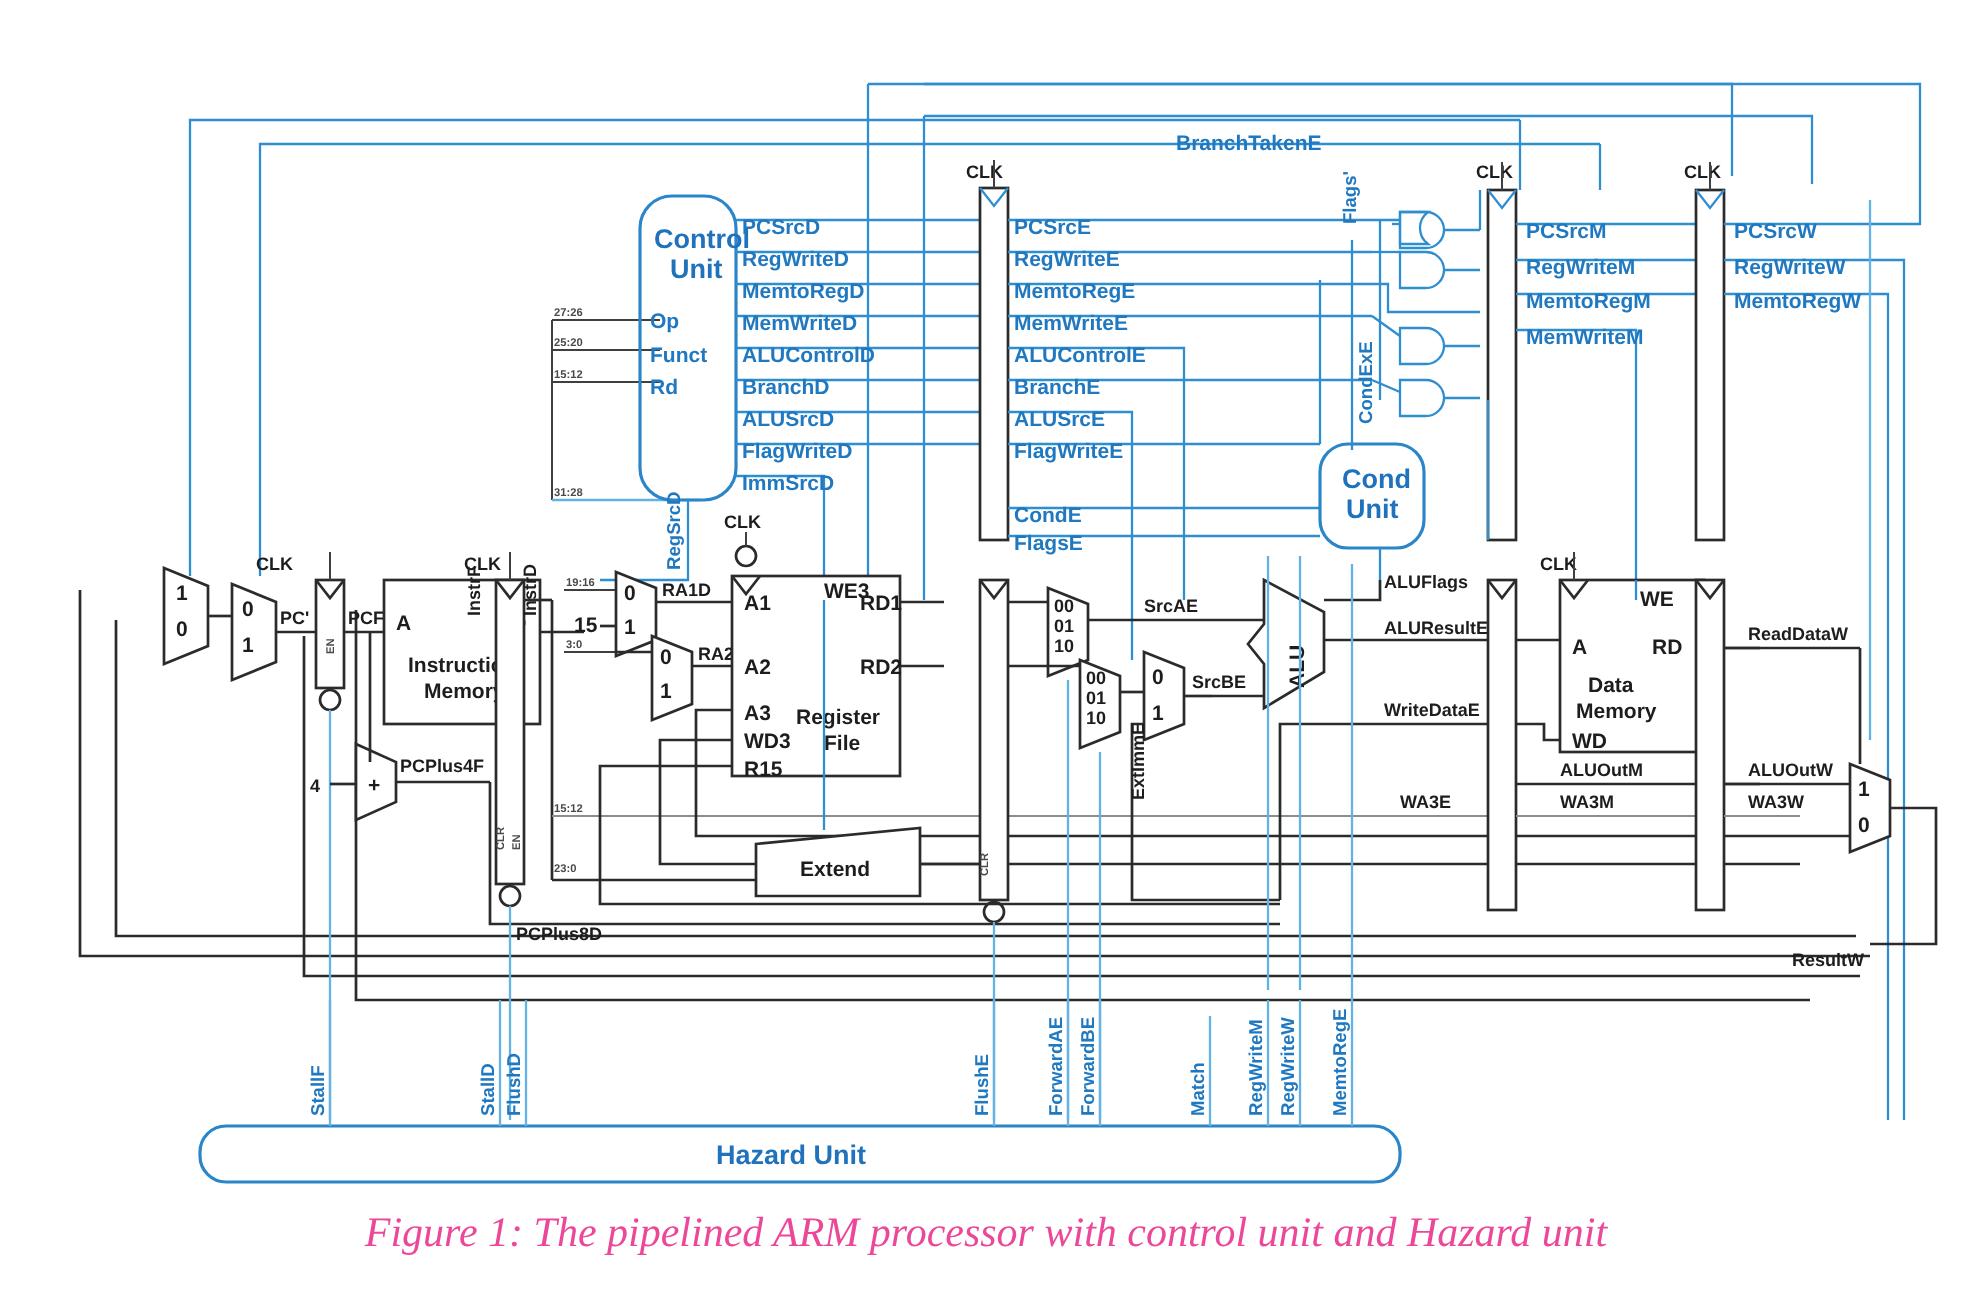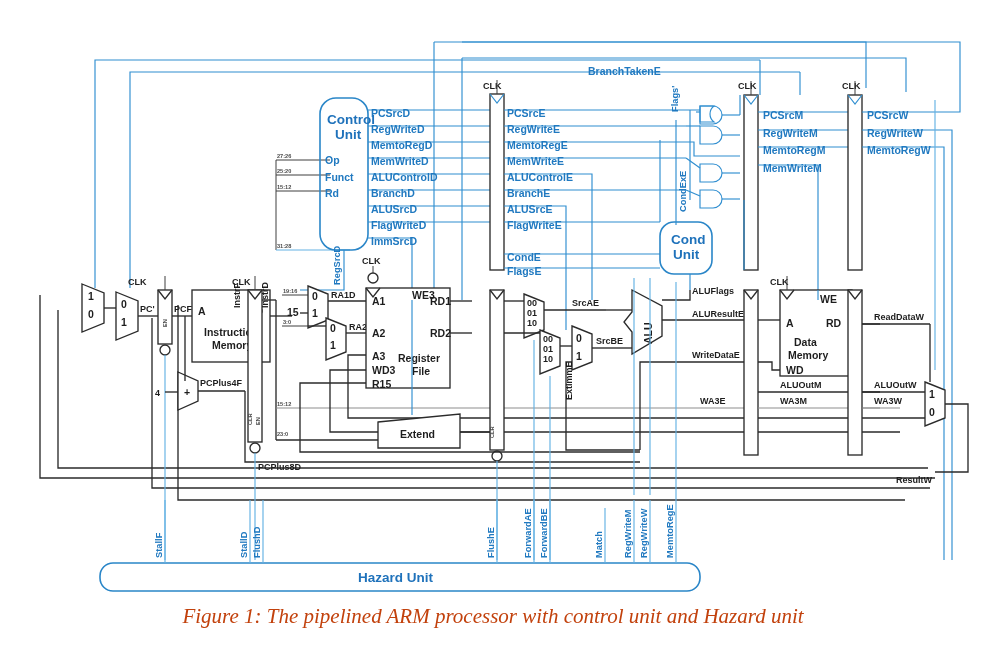--- a/index.html
+++ b/index.html
@@ -1,20 +1,20 @@
 <!DOCTYPE html>
 <html><head>
 <meta charset="utf-8">
 <style>
   html,body{margin:0;padding:0;background:#ffffff;}
   body{width:986px;height:646px;font-family:"Liberation Sans",sans-serif;}
   #root{position:relative;width:986px;height:646px;overflow:hidden;background:#fff;}
   #svgwrap{position:absolute;left:0;top:0;width:986px;height:646px;}
   .cap{position:absolute;left:0;top:604px;width:986px;text-align:center;
-       font-family:"Liberation Serif",serif;font-style:italic;font-size:21px;color:#c2410c;}
+       font-family:"Liberation Serif",serif;font-style:italic;font-size:21px;color:#ec4899;}
   text{font-family:"Liberation Sans",sans-serif;}
   .bl{fill:#2079c0;font-size:10.5px;font-weight:bold;}
   .bl9{fill:#2079c0;font-size:9.3px;font-weight:bold;}
   .bk{fill:#1d1d1d;font-size:10.5px;font-weight:bold;}
   .bk9{fill:#1d1d1d;font-size:9px;font-weight:bold;}
   .tiny{fill:#4a4a4a;font-size:5.6px;font-weight:bold;}
   .bigblue{fill:#1f72bb;font-size:13.5px;font-weight:bold;}
   .blkthin{fill:none;stroke:#3f3f3f;stroke-width:1;}
   .blkmed{fill:none;stroke:#2b2b2b;stroke-width:1.35;}
   .blkgrey{fill:none;stroke:#8d8d8d;stroke-width:1;}

